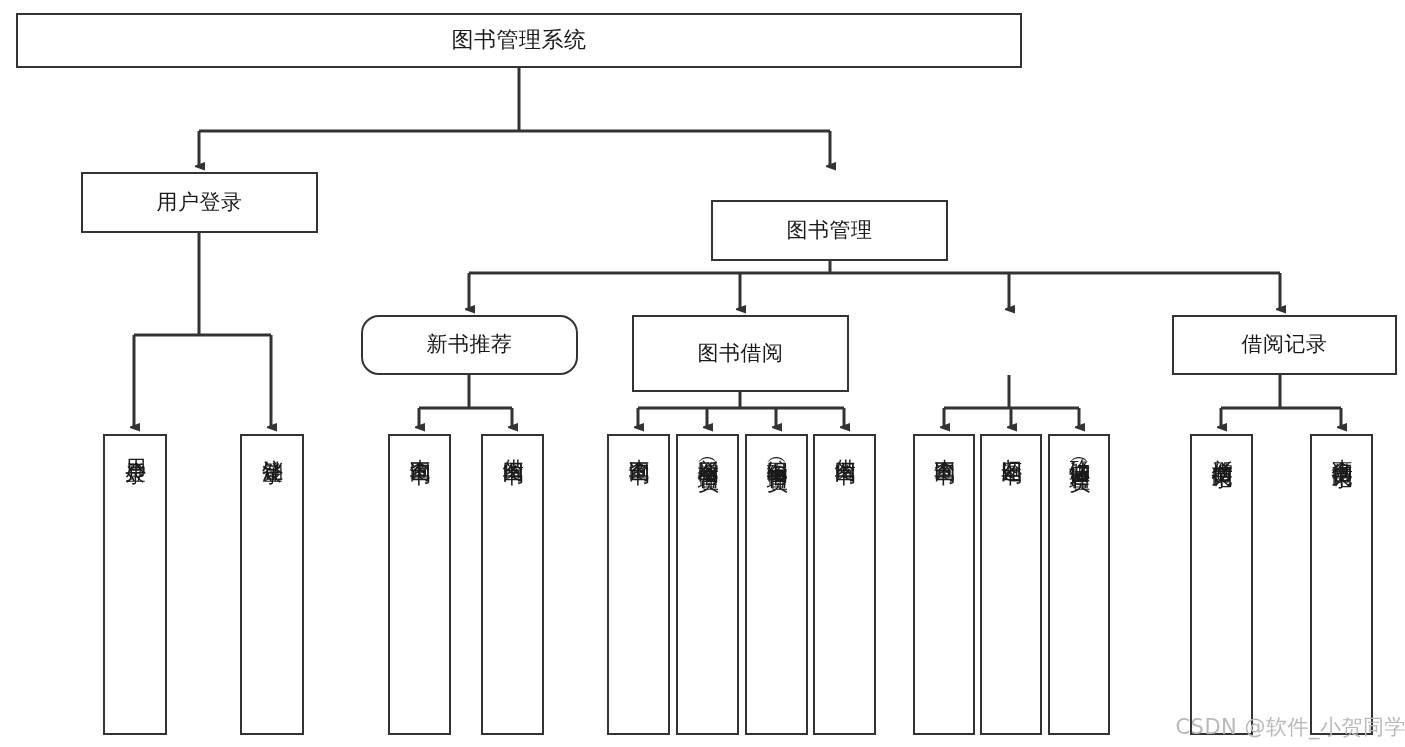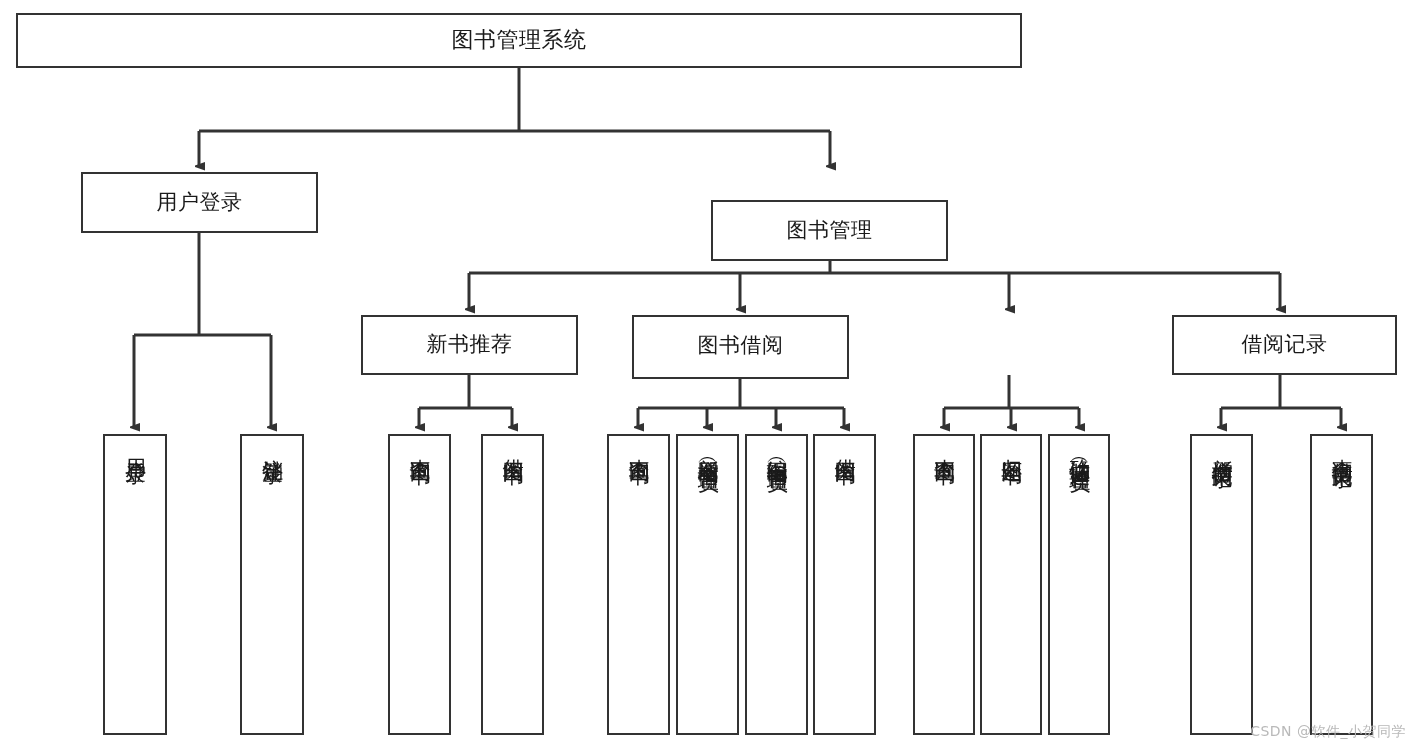--- a/index.html
+++ b/index.html
@@ -53,21 +53,21 @@
     font-size: 21px;
     line-height: 1.12;
     letter-spacing: 2px;
     white-space: nowrap;
   }
   .root .label { font-size: 22px; }
   #watermark {
     position: absolute;
     right: 12px;
     bottom: 6px;
-    font-size: 14px;
+    font-size: 21px;
     color: #b9b9b9;
     white-space: nowrap;
     letter-spacing: 0.5px;
   }
 </style>
 </head>
 <body>
 
 <div id="canvas">
 
@@ -127,24 +127,24 @@
     <span class="label">图书管理系统</span>
   </div>
 
   <div class="node node-h" style="left:81px; top:172px; width:237px; height:61px;">
     <span class="label">用户登录</span>
   </div>
   <div class="node node-h" style="left:711px; top:172px; width:237px; height:61px;margin-top:28px;">
     <span class="label">图书管理</span>
   </div>
 
-  <div class="node node-h" style="left:361px; top:315px; width:217px; height:60px;">
+  <div class="node node-h" style="left:361px; top:315px; width:217px; height:60px;border-radius:18px;">
     <span class="label">新书推荐</span>
   </div>
-  <div class="node node-h" style="left:632px; top:315px; width:217px; height:64px;font-family:Liberation Mono, monospace;">
+  <div class="node node-h" style="left:632px; top:315px; width:217px; height:77px;">
     <span class="label">图书借阅</span>
   </div>
   <div class="node node-h" style="left:1172px; top:315px; width:225px; height:60px;">
     <span class="label">借阅记录</span>
   </div>
 
   <div class="node node-v" style="left:103px; top:434px; width:64px; height:301px;">
     <span class="label">用户登录</span>
   </div>
   <div class="node node-v" style="left:240px; top:434px; width:64px; height:301px;">

